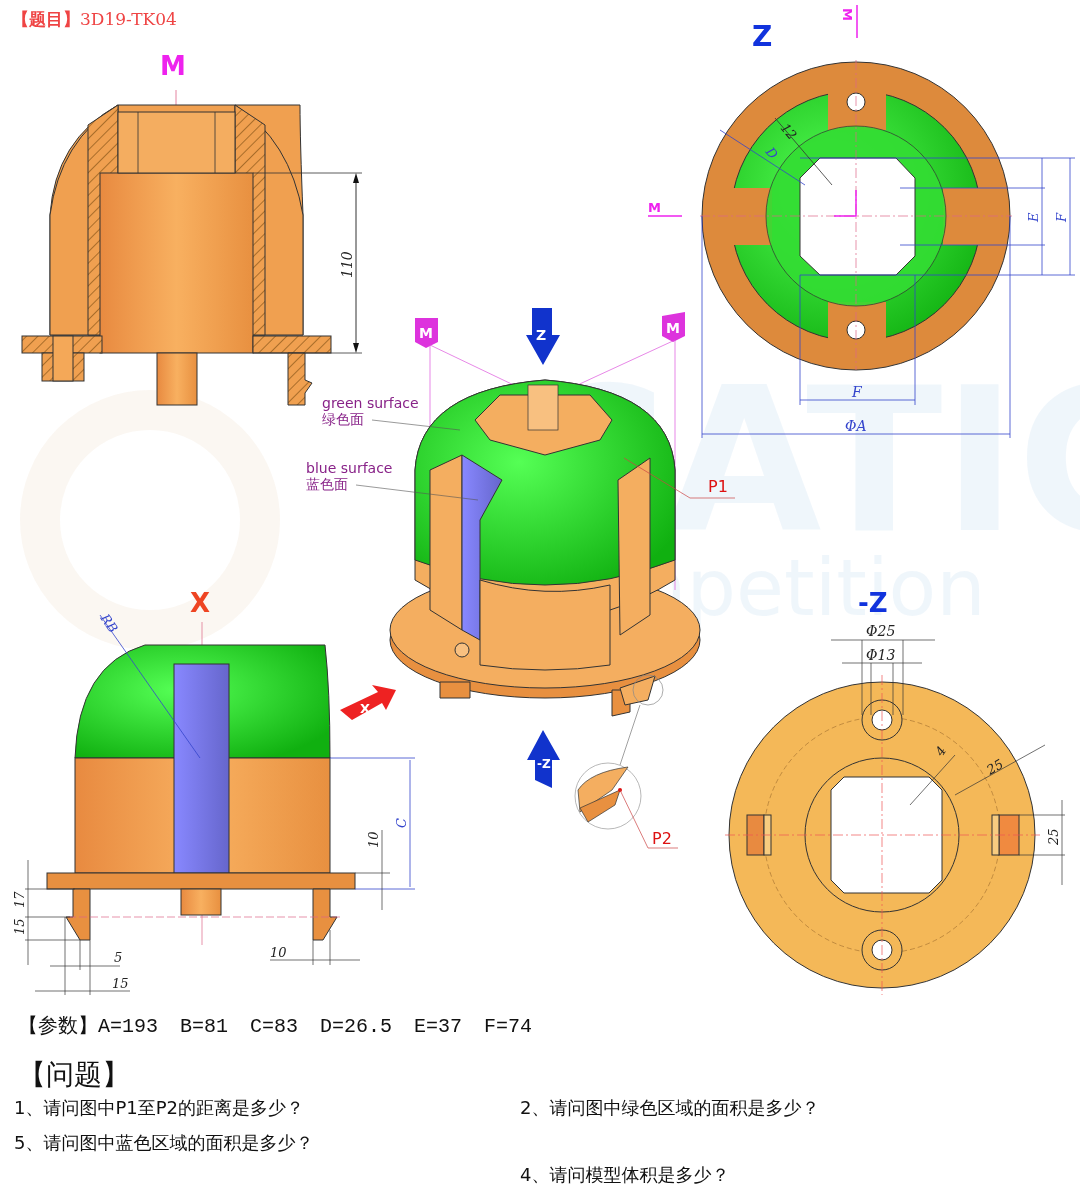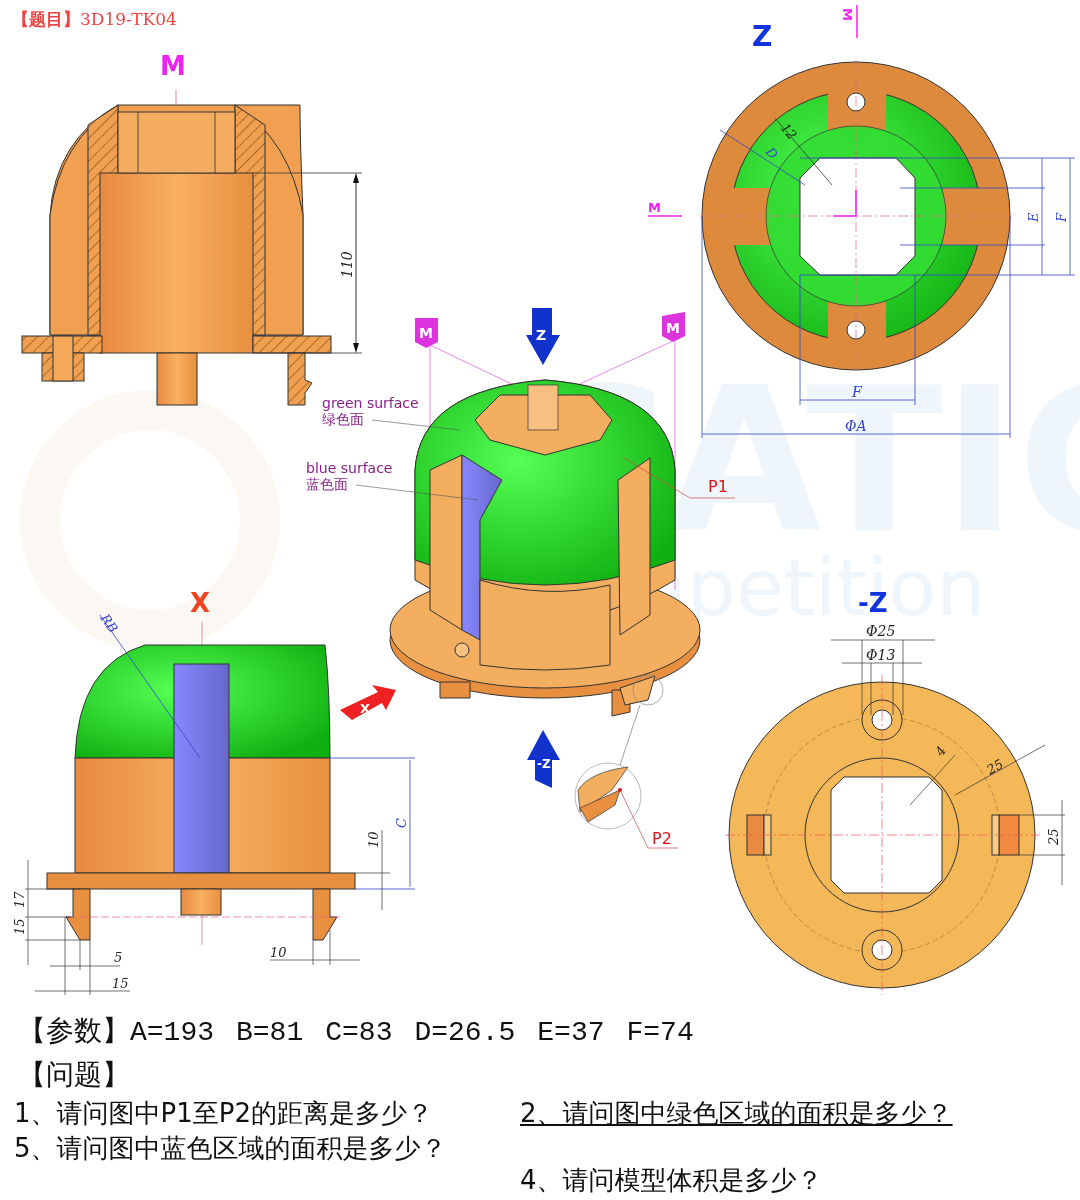--- a/index.html
+++ b/index.html
@@ -1,24 +1,24 @@
 <!DOCTYPE html>
 <html><head>
 <meta charset="utf-8">
 <style>
   html,body{margin:0;padding:0;background:#fff;}
   body{width:1080px;height:1200px;position:relative;overflow:hidden;font-family:"DejaVu Sans","Liberation Sans",sans-serif;}
   .abs{position:absolute;}
   .title{left:12px;top:8px;font-size:17px;color:#ef4444;font-family:"DejaVu Serif","Liberation Serif",serif;}
   .title .bk{font-family:"DejaVu Sans",sans-serif;font-weight:bold;}
   svg{position:absolute;left:0;top:0;}
-  .params{left:18px;top:1012px;font-size:28px;color:#111;font-family:"Liberation Mono","DejaVu Sans Mono",monospace;letter-spacing:0px;}
+  .params{left:18px;top:1012px;font-size:20px;color:#111;font-family:"Liberation Mono","DejaVu Sans Mono",monospace;letter-spacing:0px;}
   .params span.v{margin-right:22px;}
   .qhead{left:18px;top:1056px;font-size:28px;color:#111;}
-  .q{font-size:26px;color:#111;}
+  .q{font-size:18px;color:#111;}
 </style>
 </head>
 <body>
 
 <div class="abs title">
   <span class="bk">【题目】</span><span>3D19-TK04</span>
 </div>
 
 <svg width="1080" height="1000" viewBox="0 0 1080 1000">
   <defs>
@@ -275,15 +275,15 @@
     <text x="0" y="0" font-size="13" font-style="italic" fill="#222" font-family="DejaVu Serif, serif" transform="translate(1058,845) rotate(-90)">25</text>
   </g>
 </svg>
 
 <div class="abs params">
   <span style="font-family:'DejaVu Sans',sans-serif;">【参数】</span><span class="v">A=193</span><span class="v">B=81</span><span class="v">C=83</span><span class="v">D=26.5</span><span class="v">E=37</span><span class="v">F=74</span>
 </div>
 
 <div class="abs qhead">【问题】</div>
 <div class="abs q" style="left:14px;top:1096px;">1、请问图中P1至P2的距离是多少？</div>
-<div class="abs q" style="left:520px;top:1096px;text-decoration:underline;">2、请问图中绿色区域的面积是多少？</div>
+<div class="abs q" style="left:520px;top:1096px;">2、请问图中绿色区域的面积是多少？</div>
 <div class="abs q" style="left:14px;top:1131px;">5、请问图中蓝色区域的面积是多少？</div>
 <div class="abs q" style="left:520px;top:1135px;margin-top:28px;">4、请问模型体积是多少？</div>
 
 </body></html>

